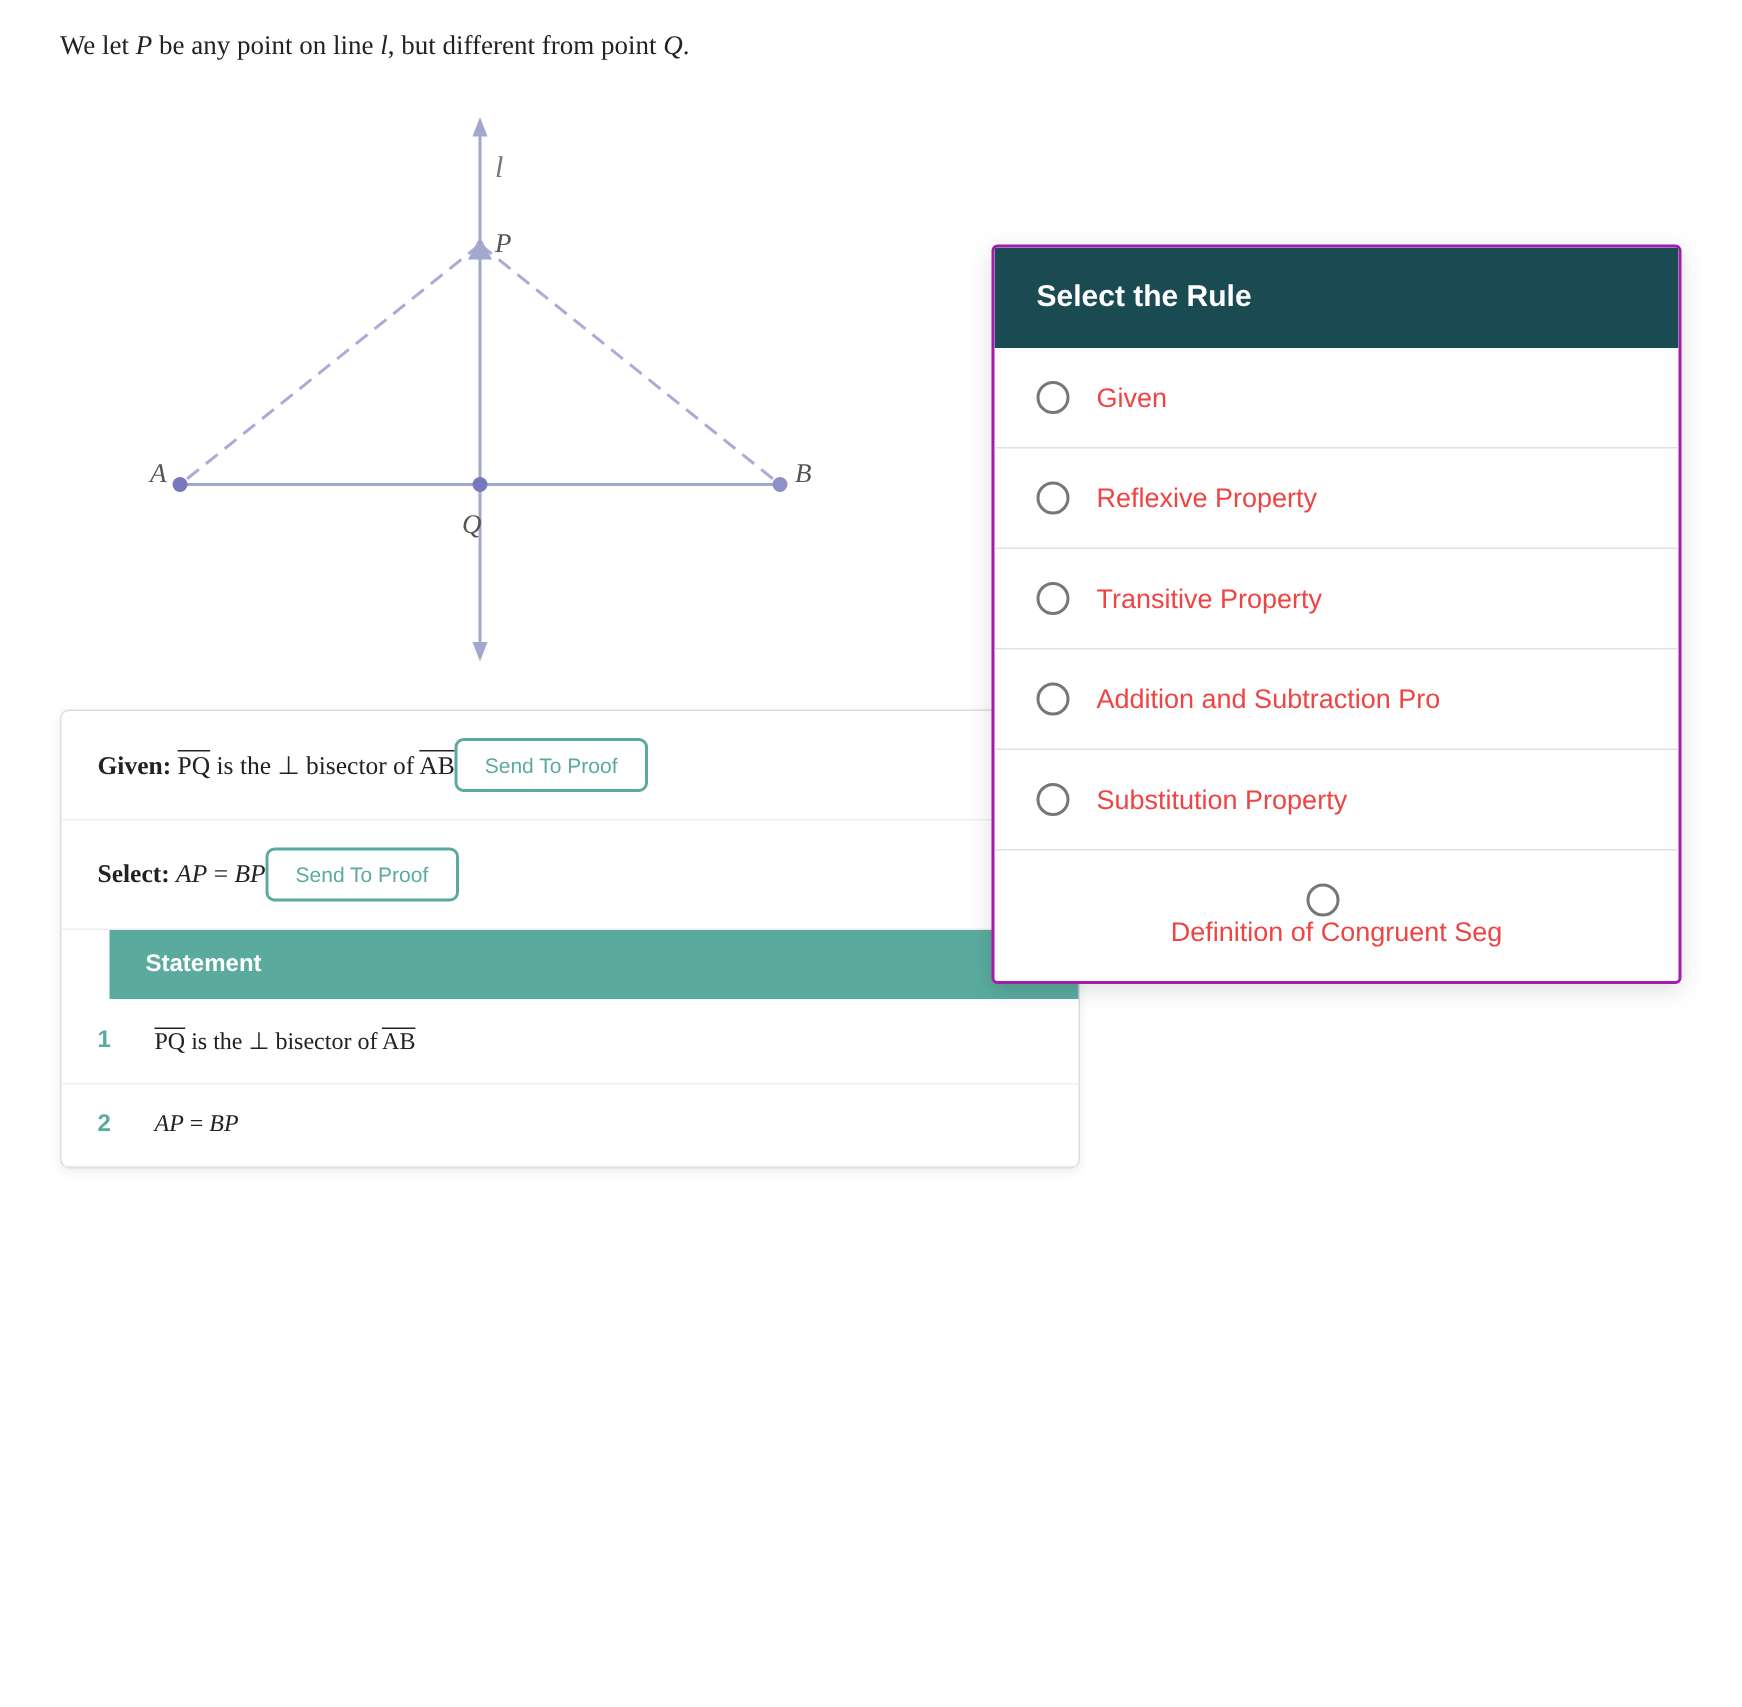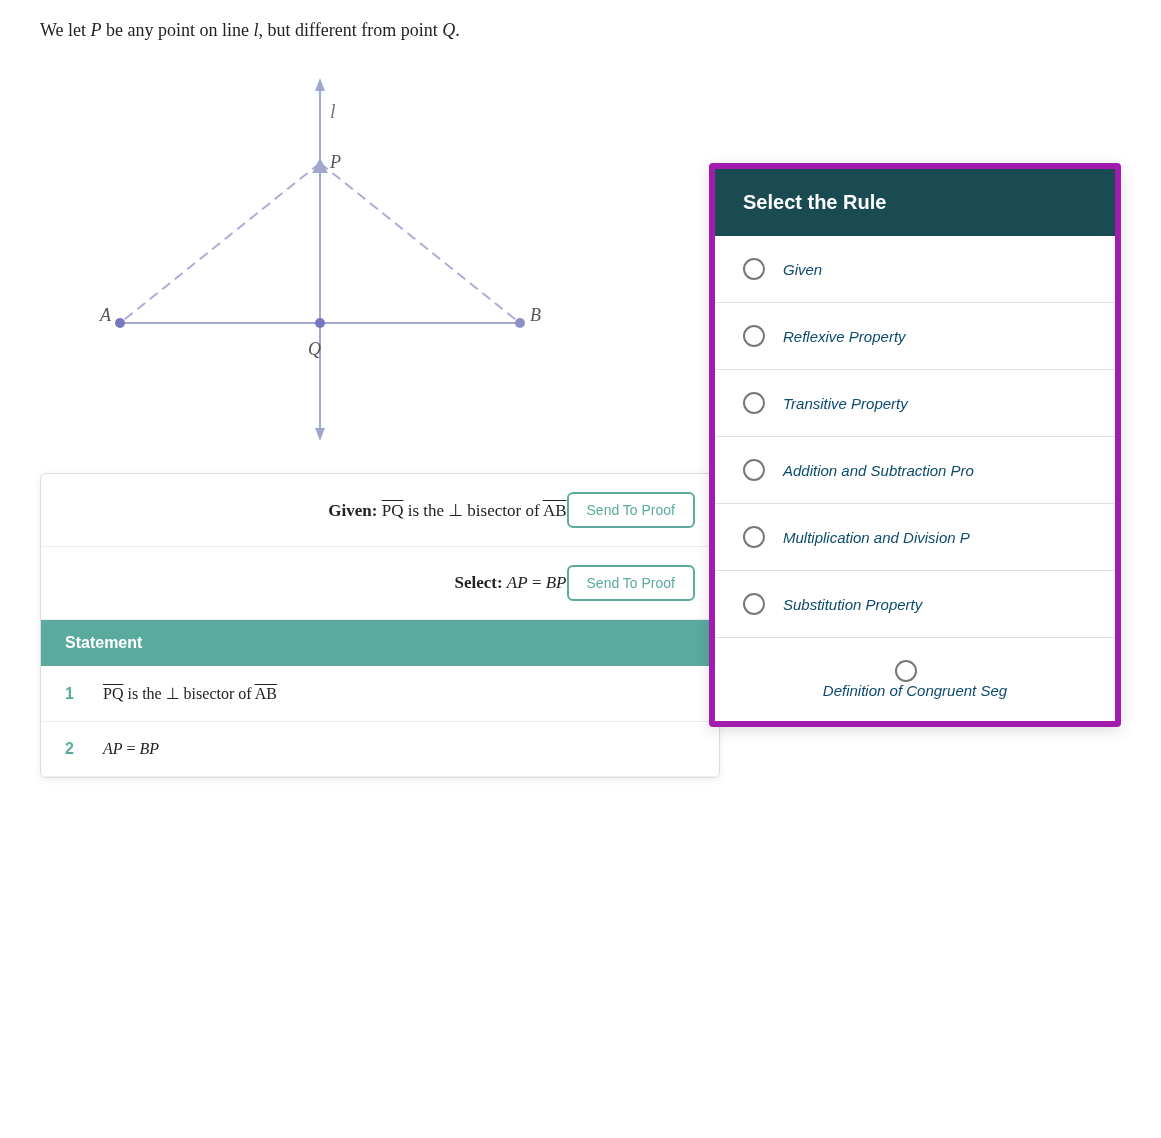--- a/index.html
+++ b/index.html
@@ -59,21 +59,21 @@
       border: 1px solid #ddd;
       border-radius: 6px;
       padding: 0;
       width: 680px;
       box-shadow: 0 2px 8px rgba(0,0,0,0.07);
     }
 
     .proof-given-row, .proof-prove-row {
       display: flex;
       align-items: center;
-      justify-content: flex-end;
+      justify-content: flex-start;
       padding: 18px 24px;
       font-size: 17px;
       border-bottom: 1px solid #eee;
       font-family: Georgia, serif;
     }
 
     .send-to-proof-btn {
       background: #fff;
       border: 2px solid #5aab9e;
       color: #5aab9e;
@@ -85,20 +85,21 @@
       white-space: nowrap;
     }
 
     .proof-table-header {
       background: #5aab9e;
       color: #fff;
       padding: 14px 24px;
       font-size: 16px;
       font-weight: bold;
       font-family: Arial, sans-serif;
+      margin-left: 32px;
     }
 
     .proof-row {
       display: flex;
       align-items: center;
       padding: 18px 24px;
       border-bottom: 1px solid #eee;
       font-size: 16px;
       font-family: Georgia, serif;
     }
@@ -113,22 +114,22 @@
 
     .overline {
       text-decoration: overline;
     }
 
     
     .rule-panel {
       position: absolute;
       right: 0;
       top: 90px;
-      width: 412px;
-      border: 6px solid #a21caf;
+      width: 460px;
+      border: 2px solid #a21caf;
       border-radius: 4px;
       box-shadow: 0 4px 16px rgba(0,0,0,0.13);
       background: #fff;
       z-index: 10;
       overflow: hidden;
     }
 
     .rule-header {
       background: #1a4a52;
       color: #fff;
@@ -136,25 +137,24 @@
       font-size: 20px;
       font-weight: bold;
       font-family: Arial, sans-serif;
     }
 
     .rule-option {
       display: flex;
       align-items: center;
       padding: 22px 28px;
       border-bottom: 1px solid #e0e0e0;
-      font-size: 15px;
-      font-family: Arial, sans-serif;
-      color: #0c4a6e;
+      font-size: 18px;
+      font-family: Arial, sans-serif;
+      color: #ef4444;
       cursor: pointer;
-      font-style: italic;
     }
 
     .rule-option:last-child {
       border-bottom: none;
       flex-direction: column;
     }
 
     .radio-circle {
       width: 22px;
       height: 22px;
@@ -258,24 +258,20 @@
       <div class="rule-option">
         <span class="radio-circle"></span>
         <span>Transitive Property</span>
       </div>
       <div class="rule-option">
         <span class="radio-circle"></span>
         <span>Addition and Subtraction Pro</span>
       </div>
       <div class="rule-option">
         <span class="radio-circle"></span>
-        <span>Multiplication and Division P</span>
-      </div>
-      <div class="rule-option">
-        <span class="radio-circle"></span>
         <span>Substitution Property</span>
       </div>
       <div class="rule-option">
         <span class="radio-circle"></span>
         <span>Definition of Congruent Seg</span>
       </div>
     </div>
 
   </div>
 </div>

